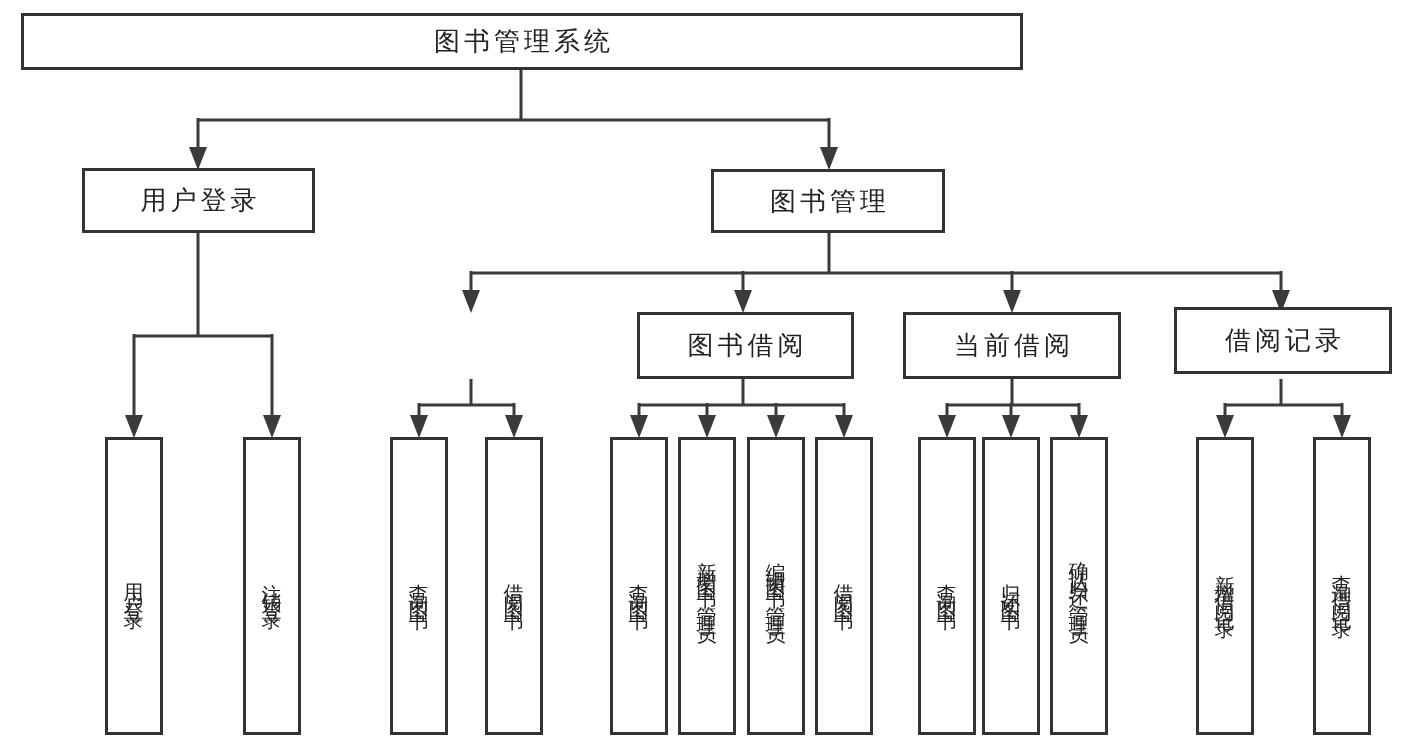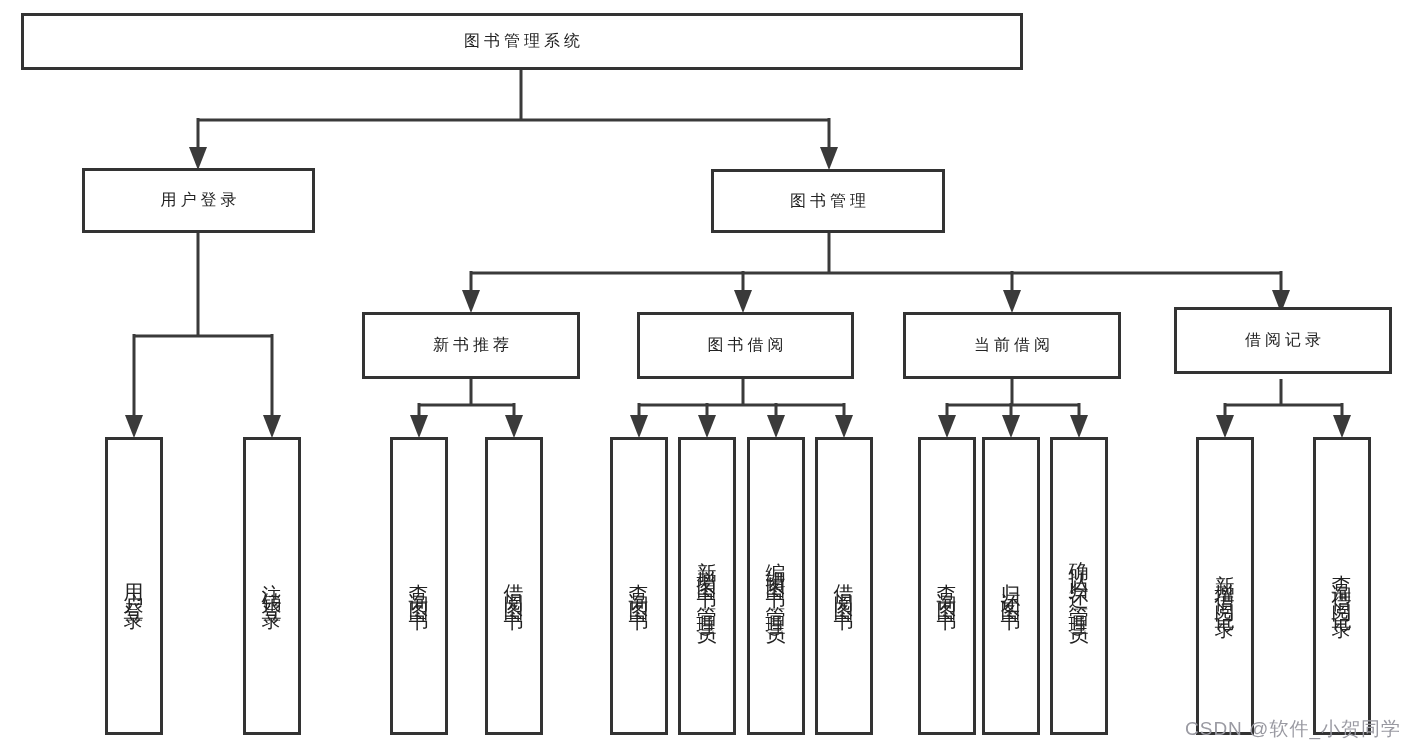--- a/index.html
+++ b/index.html
@@ -26,21 +26,21 @@
     box-sizing: border-box;
     background: #ffffff;
     border: 3px solid #333333;
     display: flex;
     align-items: center;
     justify-content: center;
     color: #222222;
     z-index: 2;
   }
   .node.h-label {
-    font-size: 16px;
+    font-size: 26px;
     letter-spacing: 4px;
     text-indent: 4px;
     white-space: nowrap;
   }
   .node.leaf {
     width: 58px;
     height: 298px;
     top: 437px;
     font-size: 20px;
   }
@@ -114,23 +114,20 @@
     <span>图书管理系统</span>
   </div>
 
   <div class="node h-label" style="left:82px; top:168px; width:233px; height:65px;">
     <span>用户登录</span>
   </div>
   <div class="node h-label" style="left:711px; top:169px; width:234px; height:64px;">
     <span>图书管理</span>
   </div>
 
-  <div class="node h-label" style="left:362px; top:312px; width:218px; height:67px;">
-    <span>新书推荐</span>
-  </div>
   <div class="node h-label" style="left:637px; top:312px; width:217px; height:67px;text-align:center;">
     <span>图书借阅</span>
   </div>
   <div class="node h-label" style="left:903px; top:312px; width:218px; height:67px;font-family:Liberation Mono, monospace;">
     <span>当前借阅</span>
   </div>
   <div class="node h-label" style="left:1174px; top:307px; width:218px; height:67px;">
     <span>借阅记录</span>
   </div>
 
@@ -167,15 +164,14 @@
   <div class="node leaf" style="left:1050px;">
     <span class="v-text">确认归还（管理员）</span>
   </div>
   <div class="node leaf" style="left:1196px;">
     <span class="v-text">新增借阅记录</span>
   </div>
   <div class="node leaf" style="left:1313px;">
     <span class="v-text">查询借阅记录</span>
   </div>
 
-  <div id="watermark">CSDN @软件_小贺同学</div>
 
 </div>
 
 </body></html>

